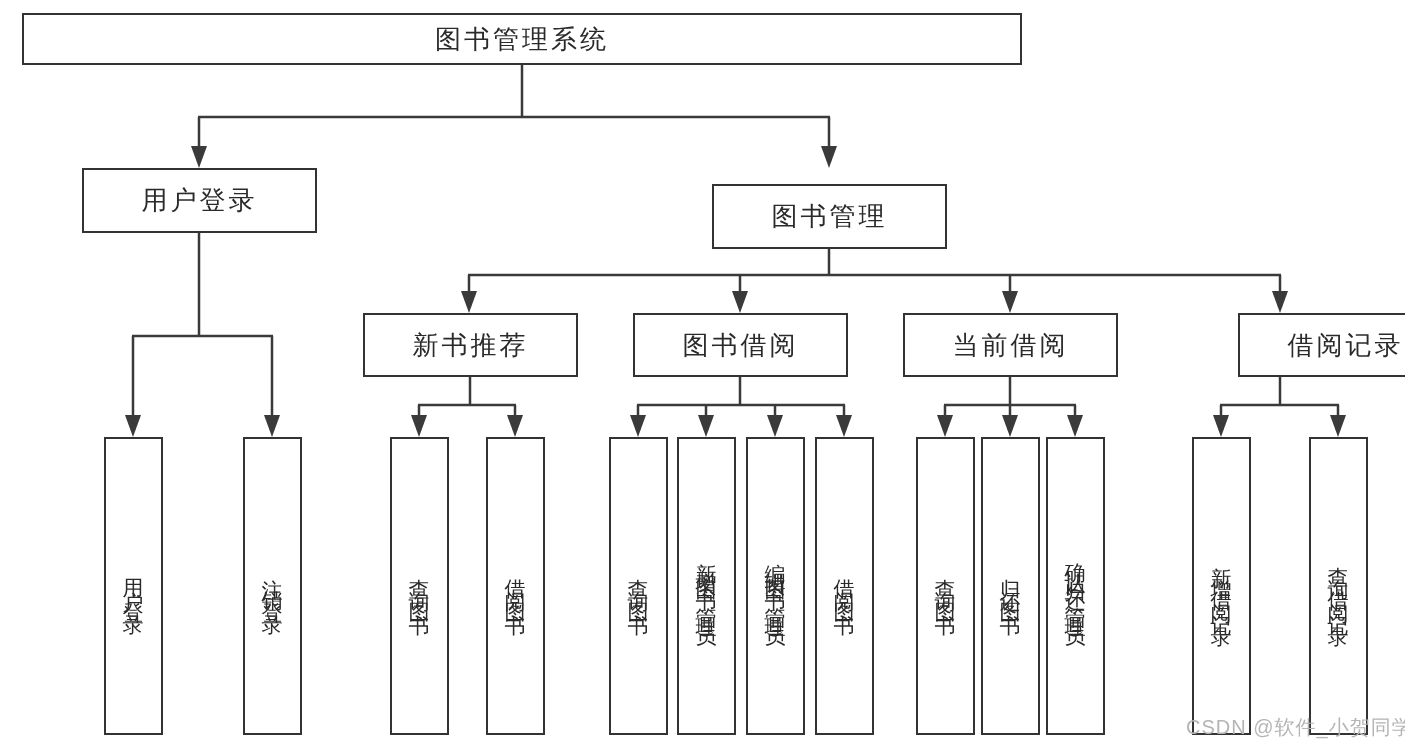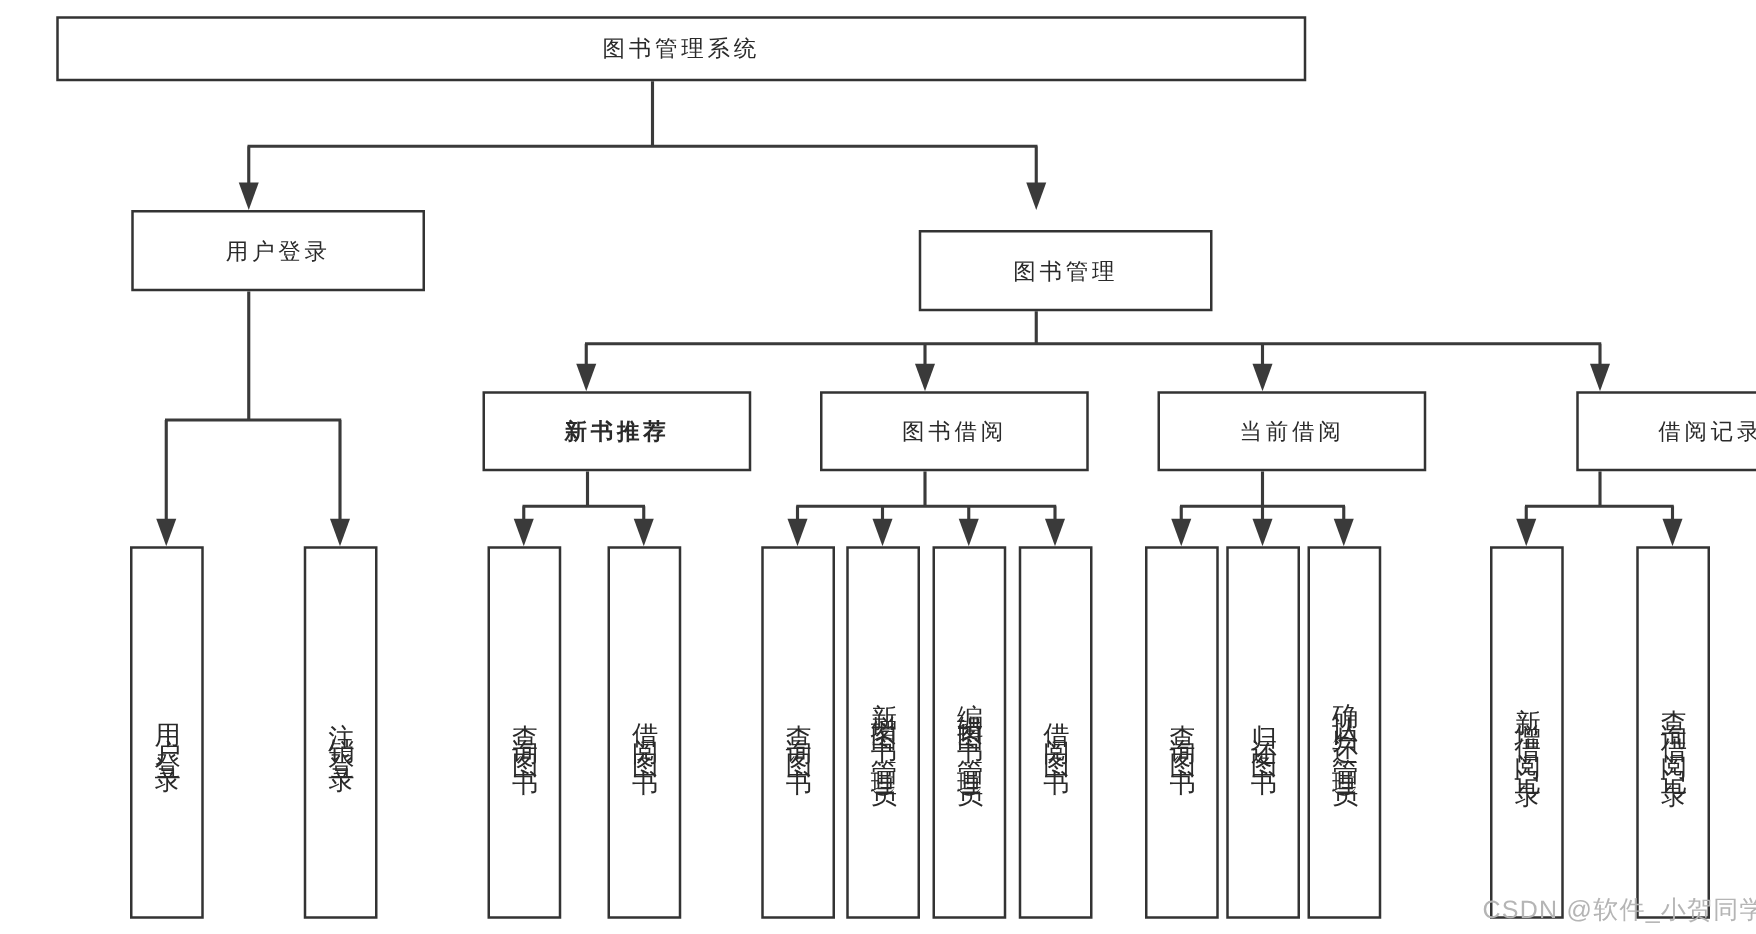--- a/index.html
+++ b/index.html
@@ -18,25 +18,24 @@
     z-index: 1;
   }
   .node {
     position: absolute;
     box-sizing: border-box;
     border: 2.5px solid #333333;
     background: #ffffff;
     display: flex;
     align-items: center;
     justify-content: center;
-    font-size: 18px;
+    font-size: 26px;
     letter-spacing: 3px;
     color: #2a2a2a;
     z-index: 2;
-    margin-left: 23px;
   }
   .vnode {
     position: absolute;
     box-sizing: border-box;
     border: 2.5px solid #333333;
     background: #ffffff;
     display: flex;
     align-items: center;
     justify-content: center;
     top: 437px;
@@ -52,21 +51,21 @@
     line-height: 1;
     white-space: nowrap;
     color: #2a2a2a;
   }
   .vtext-long { letter-spacing: 9px; }
 
   
   .pos-root    { left: 22px;  top: 13px;  width: 1000px; height: 52px; }
   .pos-login   { left: 82px;  top: 168px; width: 235px;  height: 65px; }
   .pos-mgmt    { left: 712px; top: 184px; width: 235px;  height: 65px; }
-  .pos-rec     { left: 363px; top: 313px; width: 215px;  height: 64px; font-weight: bold; }
+  .pos-rec     { left: 363px; top: 313px; width: 215px;  height: 64px; }
   .pos-borrow  { left: 633px; top: 313px; width: 215px;  height: 64px; }
   .pos-current { left: 903px; top: 313px; width: 215px;  height: 64px; }
   .pos-record  { left: 1238px;top: 313px; width: 215px;  height: 64px; }
 
   .pos-a1 { left: 104px; }
   .pos-a2 { left: 243px; }
   .pos-b1 { left: 390px; }
   .pos-b2 { left: 486px; }
   .pos-c1 { left: 609px; }
   .pos-c2 { left: 677px; }

